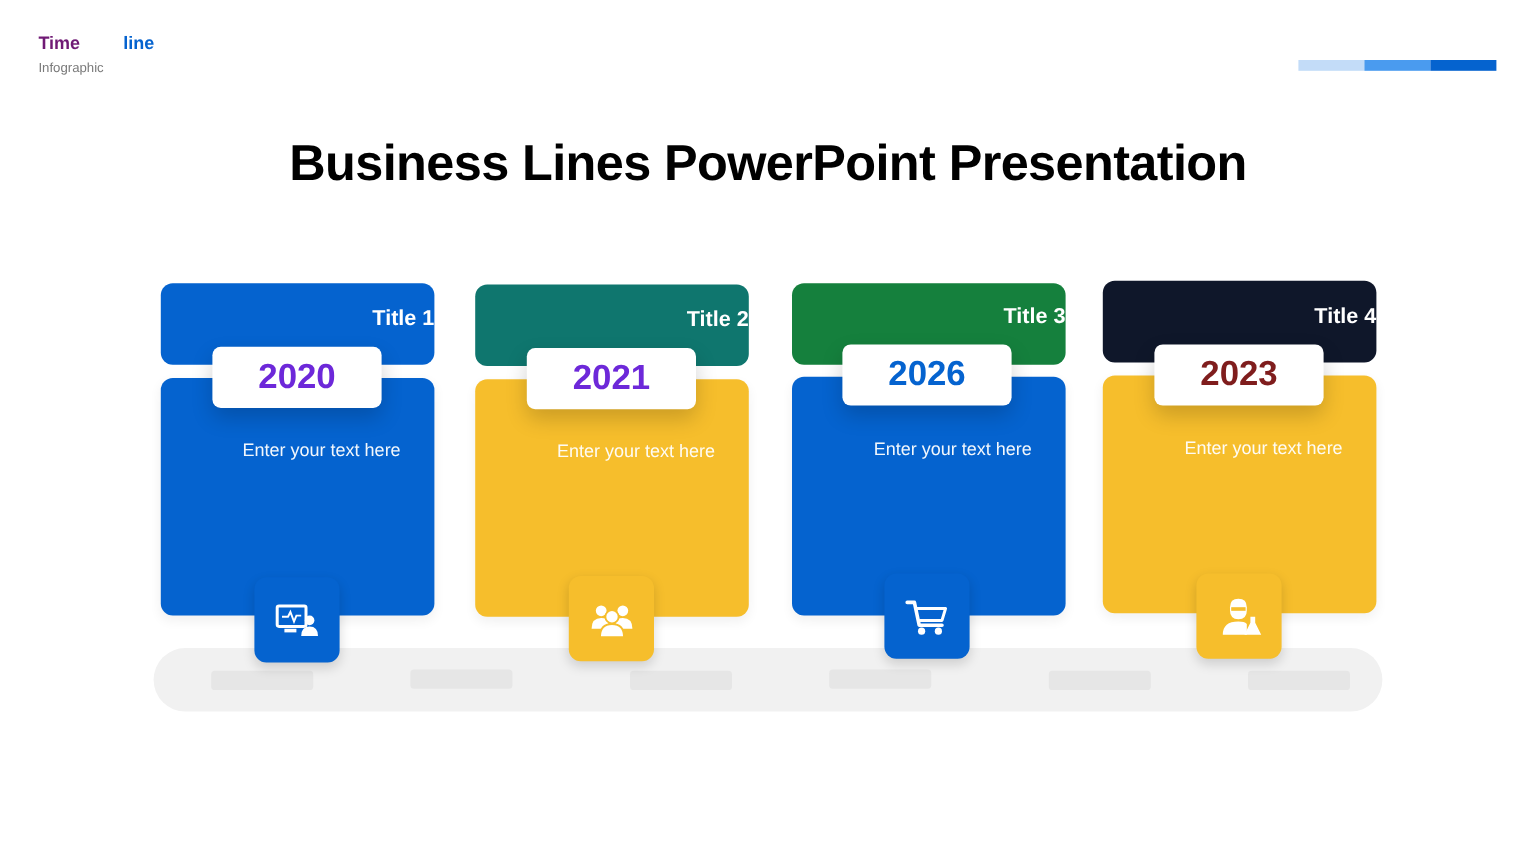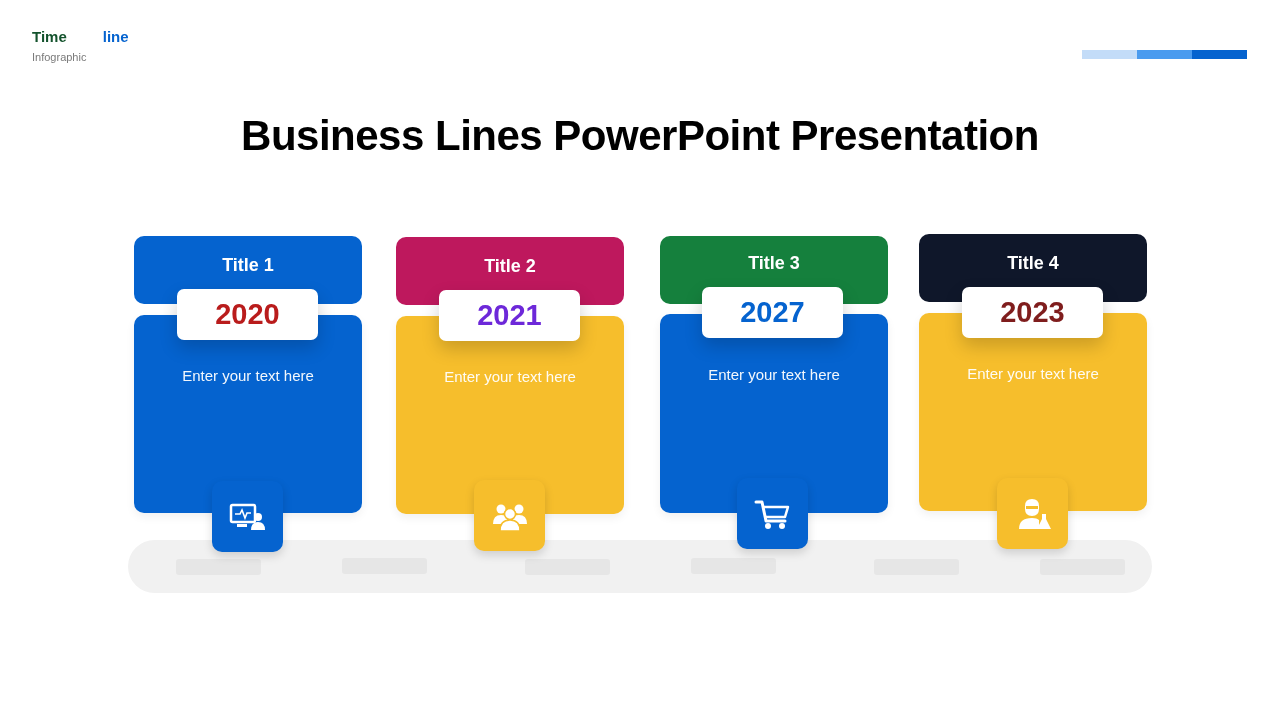--- a/index.html
+++ b/index.html
@@ -2,21 +2,21 @@
 <html><head>
   <meta charset="utf-8">
   <style>
     html, body { margin: 0; padding: 0; }
     body {
       width: 1280px; height: 720px; background: #ffffff; position: relative; overflow: hidden;
       font-family: "Liberation Sans", "DejaVu Sans", sans-serif;
     }
     .brand { position: absolute; left: 32px; top: 28px; }
     .brand-top { font-size: 15px; font-weight: bold; line-height: 18px; }
-    .brand-top .c1 { color: #14532d; }
+    .brand-top .c1 { color: #701a75; }
     .brand-top .c2 { color: #0563cf; padding-left: 36px; }
     .brand-sub { font-size: 11px; color: #7a7a7a; line-height: 20px; margin-top: 1px; }
 
     .bars { position: absolute; left: 1082px; top: 50px; height: 9px; display: flex; }
     .bars div { width: 55px; height: 9px; }
 
     .title {
       position: absolute; left: 0; top: 112px; width: 1280px; text-align: center;
       font-size: 42px; font-weight: bold; color: #000; letter-spacing: -0.5px;
       font-family: "Liberation Sans", sans-serif;
@@ -26,28 +26,28 @@
       position: absolute; left: 128px; top: 540px; width: 1024px; height: 53px;
       background: #f1f1f1; border-radius: 27px;
     }
     .track-slot { position: absolute; height: 16px; width: 85px; background: #e6e6e6; border-radius: 3px; }
 
     .card { position: absolute; width: 228px; }
     .card-head {
       position: absolute; left: 0; top: 0; width: 228px; height: 68px; border-radius: 10px;
       color: #fff; font-weight: bold; font-size: 18px; text-align: center;
     }
-    .card-head span { display: block; padding-top: 19px; }
+    .card-head span { display: block; padding-top: 19px; text-align: right; }
     .card-body {
       position: absolute; left: 0; top: 79px; width: 228px; height: 198px; border-radius: 10px;
       box-shadow: 0 4px 10px rgba(0,0,0,0.06);
     }
     .card-body .desc {
       position: absolute; left: 0; top: 52px; width: 228px; text-align: center;
-      color: #fff; font-size: 15px; opacity: 0.95;
+      color: #fff; font-size: 15px; opacity: 0.95; padding-left: 20px;
     }
     .year {
       position: absolute; left: 43px; top: 53px; width: 141px; height: 51px; background: #fff;
       border-radius: 7px; box-shadow: 0 8px 18px rgba(0,0,0,0.18);
       font-size: 29px; font-weight: bold; text-align: center; line-height: 51px;
     }
     .icon-box {
       position: absolute; left: 78px; top: 245px; width: 71px; height: 71px; border-radius: 10px;
       box-shadow: 0 4px 10px rgba(0,0,0,0.15); display: flex; align-items: center; justify-content: center;
     }
@@ -80,34 +80,34 @@
   <div class="track-slot" style="left:912px;top:19px"></div>
 </div>
 
 <div class="card" style="left:134px;top:236px">
   <div class="card-head" style="background:#0563cf">
     <span>Title 1</span>
   </div>
   <div class="card-body" style="background:#0563cf">
     <div class="desc">Enter your text here</div>
   </div>
-  <div class="year" style="color:#b91c1c">2020</div>
+  <div class="year" style="color:#6d28d9">2020</div>
   <div class="icon-box" style="background:#0563cf">
     <svg viewBox="0 0 40 40">
       <rect x="3" y="8" width="24" height="17" rx="1.5" fill="none" stroke="#fff" stroke-width="2.5"></rect>
       <polyline points="7,17 12,17 14,13 17,21 19,16 23,16" fill="none" stroke="#fff" stroke-width="1.6"></polyline>
       <rect x="9" y="27" width="10" height="3" fill="#fff"></rect>
       <circle cx="30" cy="20" r="4" fill="#fff"></circle>
       <path d="M23 33 Q23 25 30 25 Q37 25 37 33 Z" fill="#fff"></path>
     </svg>
   </div>
 </div>
 
 <div class="card" style="left:396px;top:237px">
-  <div class="card-head" style="background:#be185d">
+  <div class="card-head" style="background:#0f766e">
     <span>Title 2</span>
   </div>
   <div class="card-body" style="background:#f6be2c">
     <div class="desc">Enter your text here</div>
   </div>
   <div class="year" style="color:#6d28d9">2021</div>
   <div class="icon-box" style="background:#f6be2c;top:243px">
     <svg viewBox="0 0 40 40">
       <circle cx="11" cy="13" r="4.5" fill="#fff"></circle>
       <circle cx="29" cy="13" r="4.5" fill="#fff"></circle>
@@ -119,21 +119,21 @@
   </div>
 </div>
 
 <div class="card" style="left:660px;top:236px">
   <div class="card-head" style="background:#15803d">
     <span style="padding-top:17px">Title 3</span>
   </div>
   <div class="card-body" style="background:#0563cf;top:78px;height:199px">
     <div class="desc">Enter your text here</div>
   </div>
-  <div class="year" style="color:#0563cf;left:42px;top:51px">2027</div>
+  <div class="year" style="color:#0563cf;left:42px;top:51px">2026</div>
   <div class="icon-box" style="background:#0563cf;left:77px;top:242px">
     <svg viewBox="0 0 40 40">
       <path d="M3 8 L9 8 L13 27 L32 27" fill="none" stroke="#fff" stroke-width="3" stroke-linejoin="round" stroke-linecap="round"></path>
       <path d="M11 13 L35 13 L32 23 L13 23" fill="none" stroke="#fff" stroke-width="2.5" stroke-linejoin="round"></path>
       <circle cx="15" cy="32" r="3" fill="#fff"></circle>
       <circle cx="29" cy="32" r="3" fill="#fff"></circle>
     </svg>
   </div>
 </div>
 

